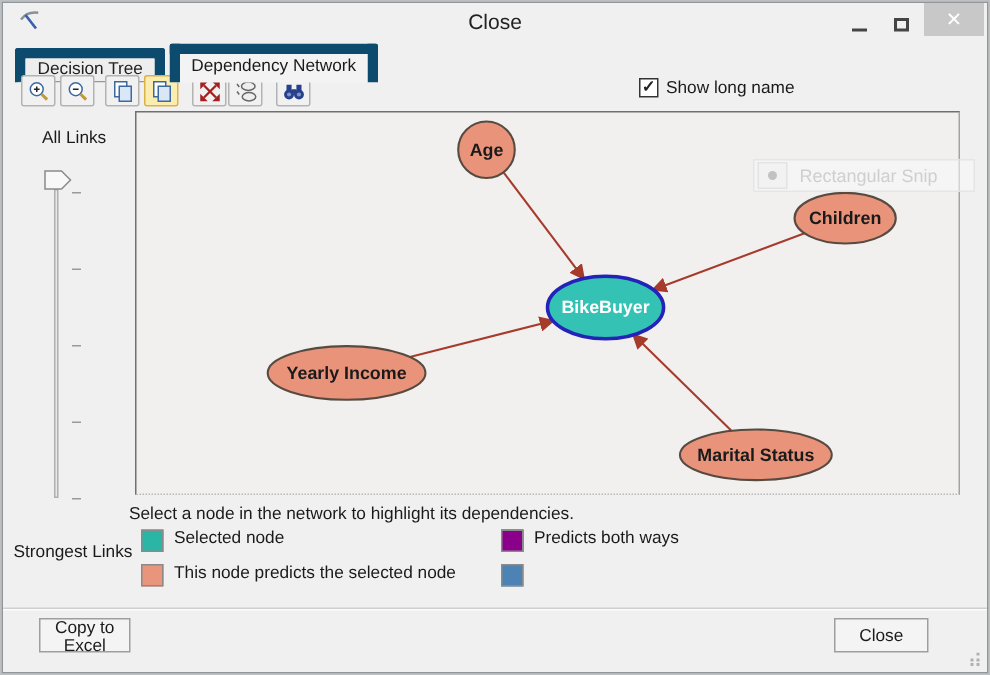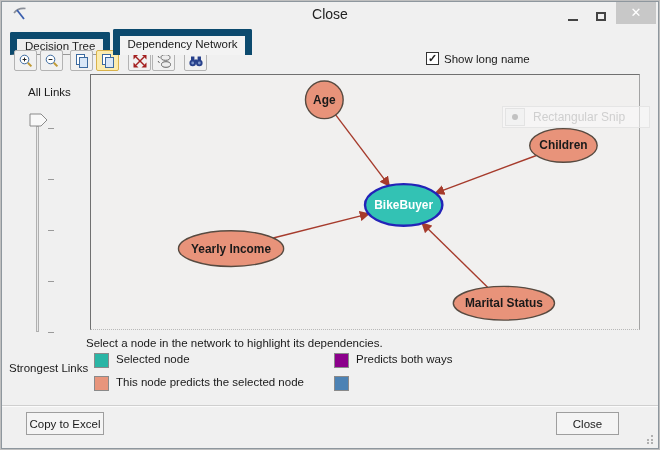--- a/index.html
+++ b/index.html
@@ -62,21 +62,21 @@
   .legend { position:absolute; left:92px; top:351px; width:540px; display:grid;
             grid-template-columns:240px 1fr; grid-row-gap:7px; }
   .legend-item { display:flex; align-items:flex-start; gap:7px; height:16px; }
   .swatch { width:15px; height:15px; border:1px solid #8a8a8a; flex:0 0 auto; }
 
   
   .footer-sep { position:absolute; left:0; top:403px; width:100%; height:2px;
                 border-top:1px solid #cfcfcf; border-bottom:1px solid #fbfbfb; }
   .push-btn { position:absolute; top:410px; height:23px; background:#f4f4f4; border:1px solid #9e9e9e;
               font-family:"Liberation Sans",sans-serif; font-size:11.5px; color:#1a1a1a; cursor:default; }
-  .btn-copy-excel { left:24px; width:78px; }
+  .btn-copy-excel { left:24px; width:61px; }
   .btn-close-dlg { left:554px; width:63px; }
   .resize-grip { position:absolute; right:4px; bottom:4px; width:9px; height:9px; }
 </style>
 </head>
 <body>
 
 <div class="window">
 
   <div class="titlebar">
     <svg class="app-icon" viewBox="0 0 16 16">

